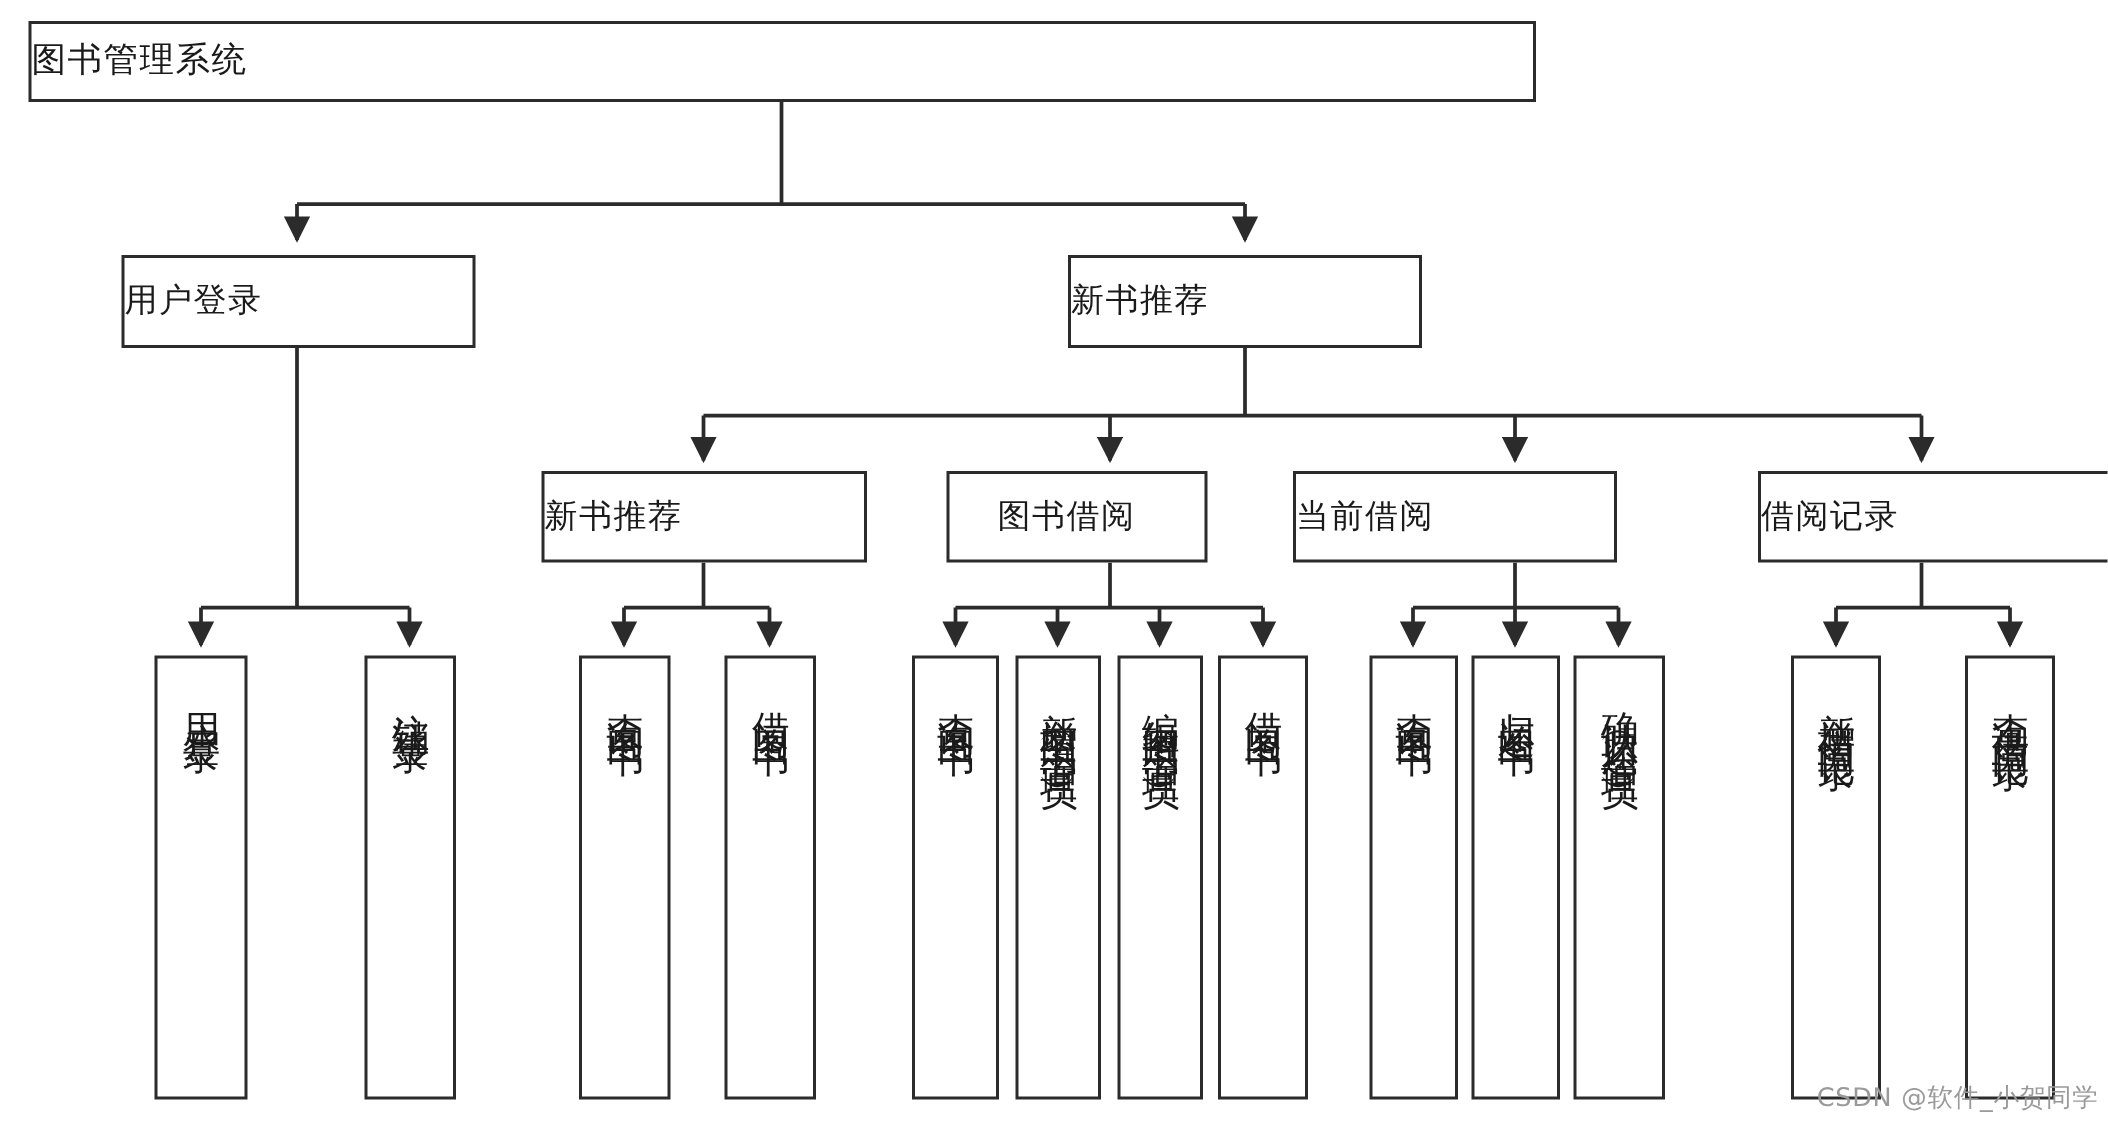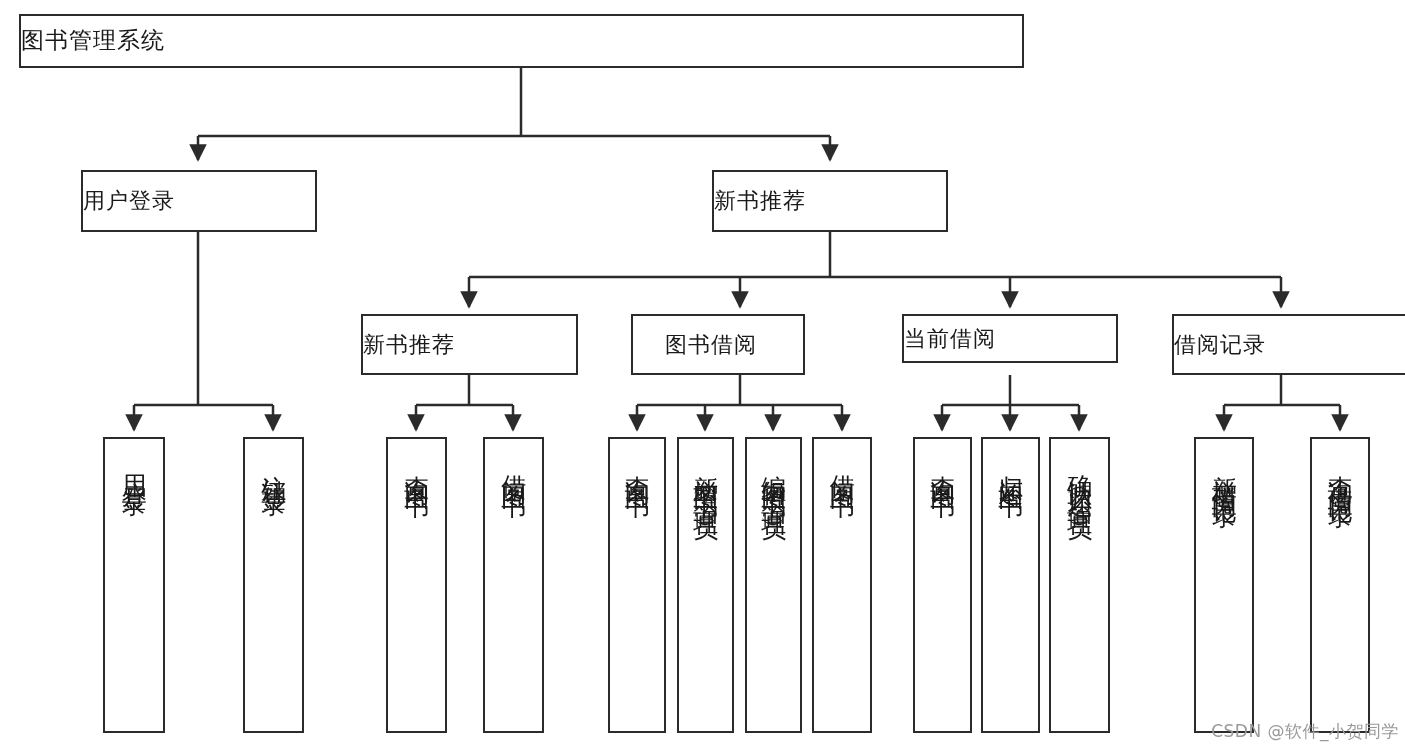--- a/index.html
+++ b/index.html
@@ -124,21 +124,21 @@
   <div class="node h" style="left:712px;top:170px;width:236px;height:62px;">
     <span class="lbl">新书推荐</span>
   </div>
 
   <div class="node h" style="left:361px;top:314px;width:217px;height:61px;">
     <span class="lbl">新书推荐</span>
   </div>
   <div class="node h" style="left:631px;top:314px;width:174px;height:61px;padding-left:32px;">
     <span class="lbl">图书借阅</span>
   </div>
-  <div class="node h" style="left:902px;top:314px;width:216px;height:49px;">
+  <div class="node h" style="left:862px;top:314px;width:216px;height:61px;">
     <span class="lbl">当前借阅</span>
   </div>
   <div class="node h" style="left:1172px;top:314px;width:260px;height:61px;">
     <span class="lbl">借阅记录</span>
   </div>
 
   <div class="node v" style="left:103px;top:437px;width:62px;height:296px;">
     <span class="lbl">用户登录</span>
   </div>
   <div class="node v" style="left:243px;top:437px;width:61px;height:296px;">

